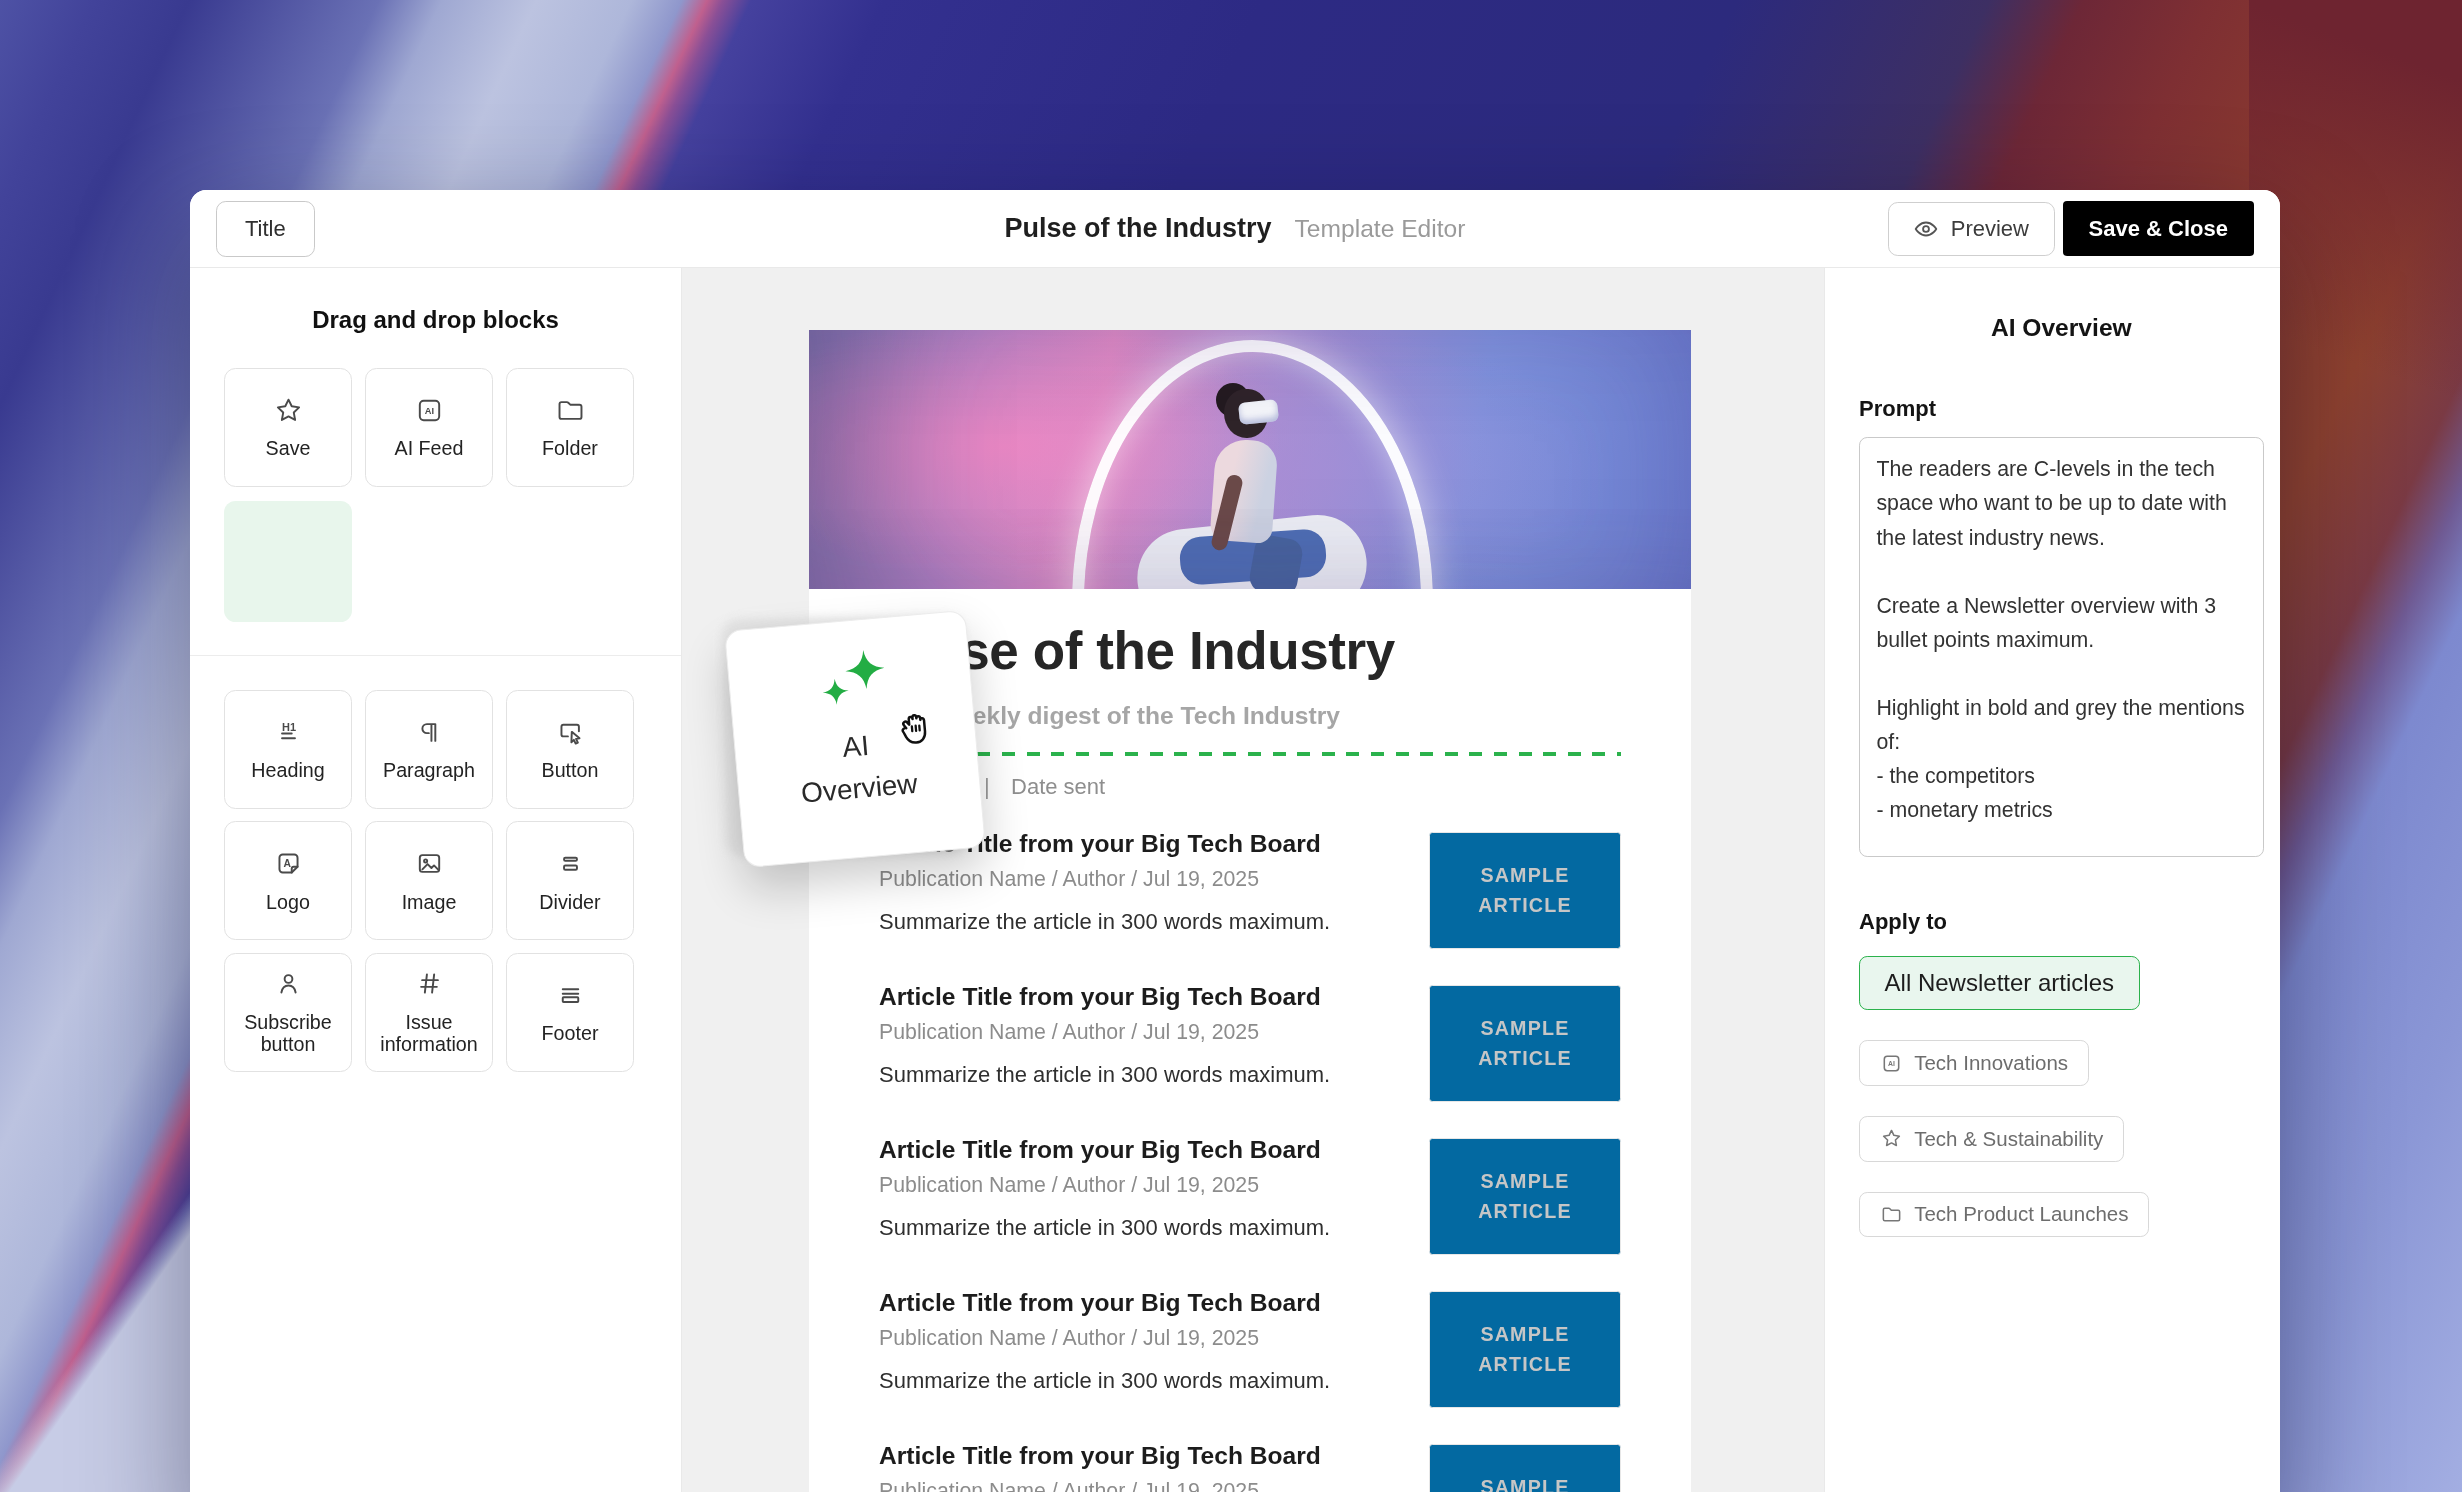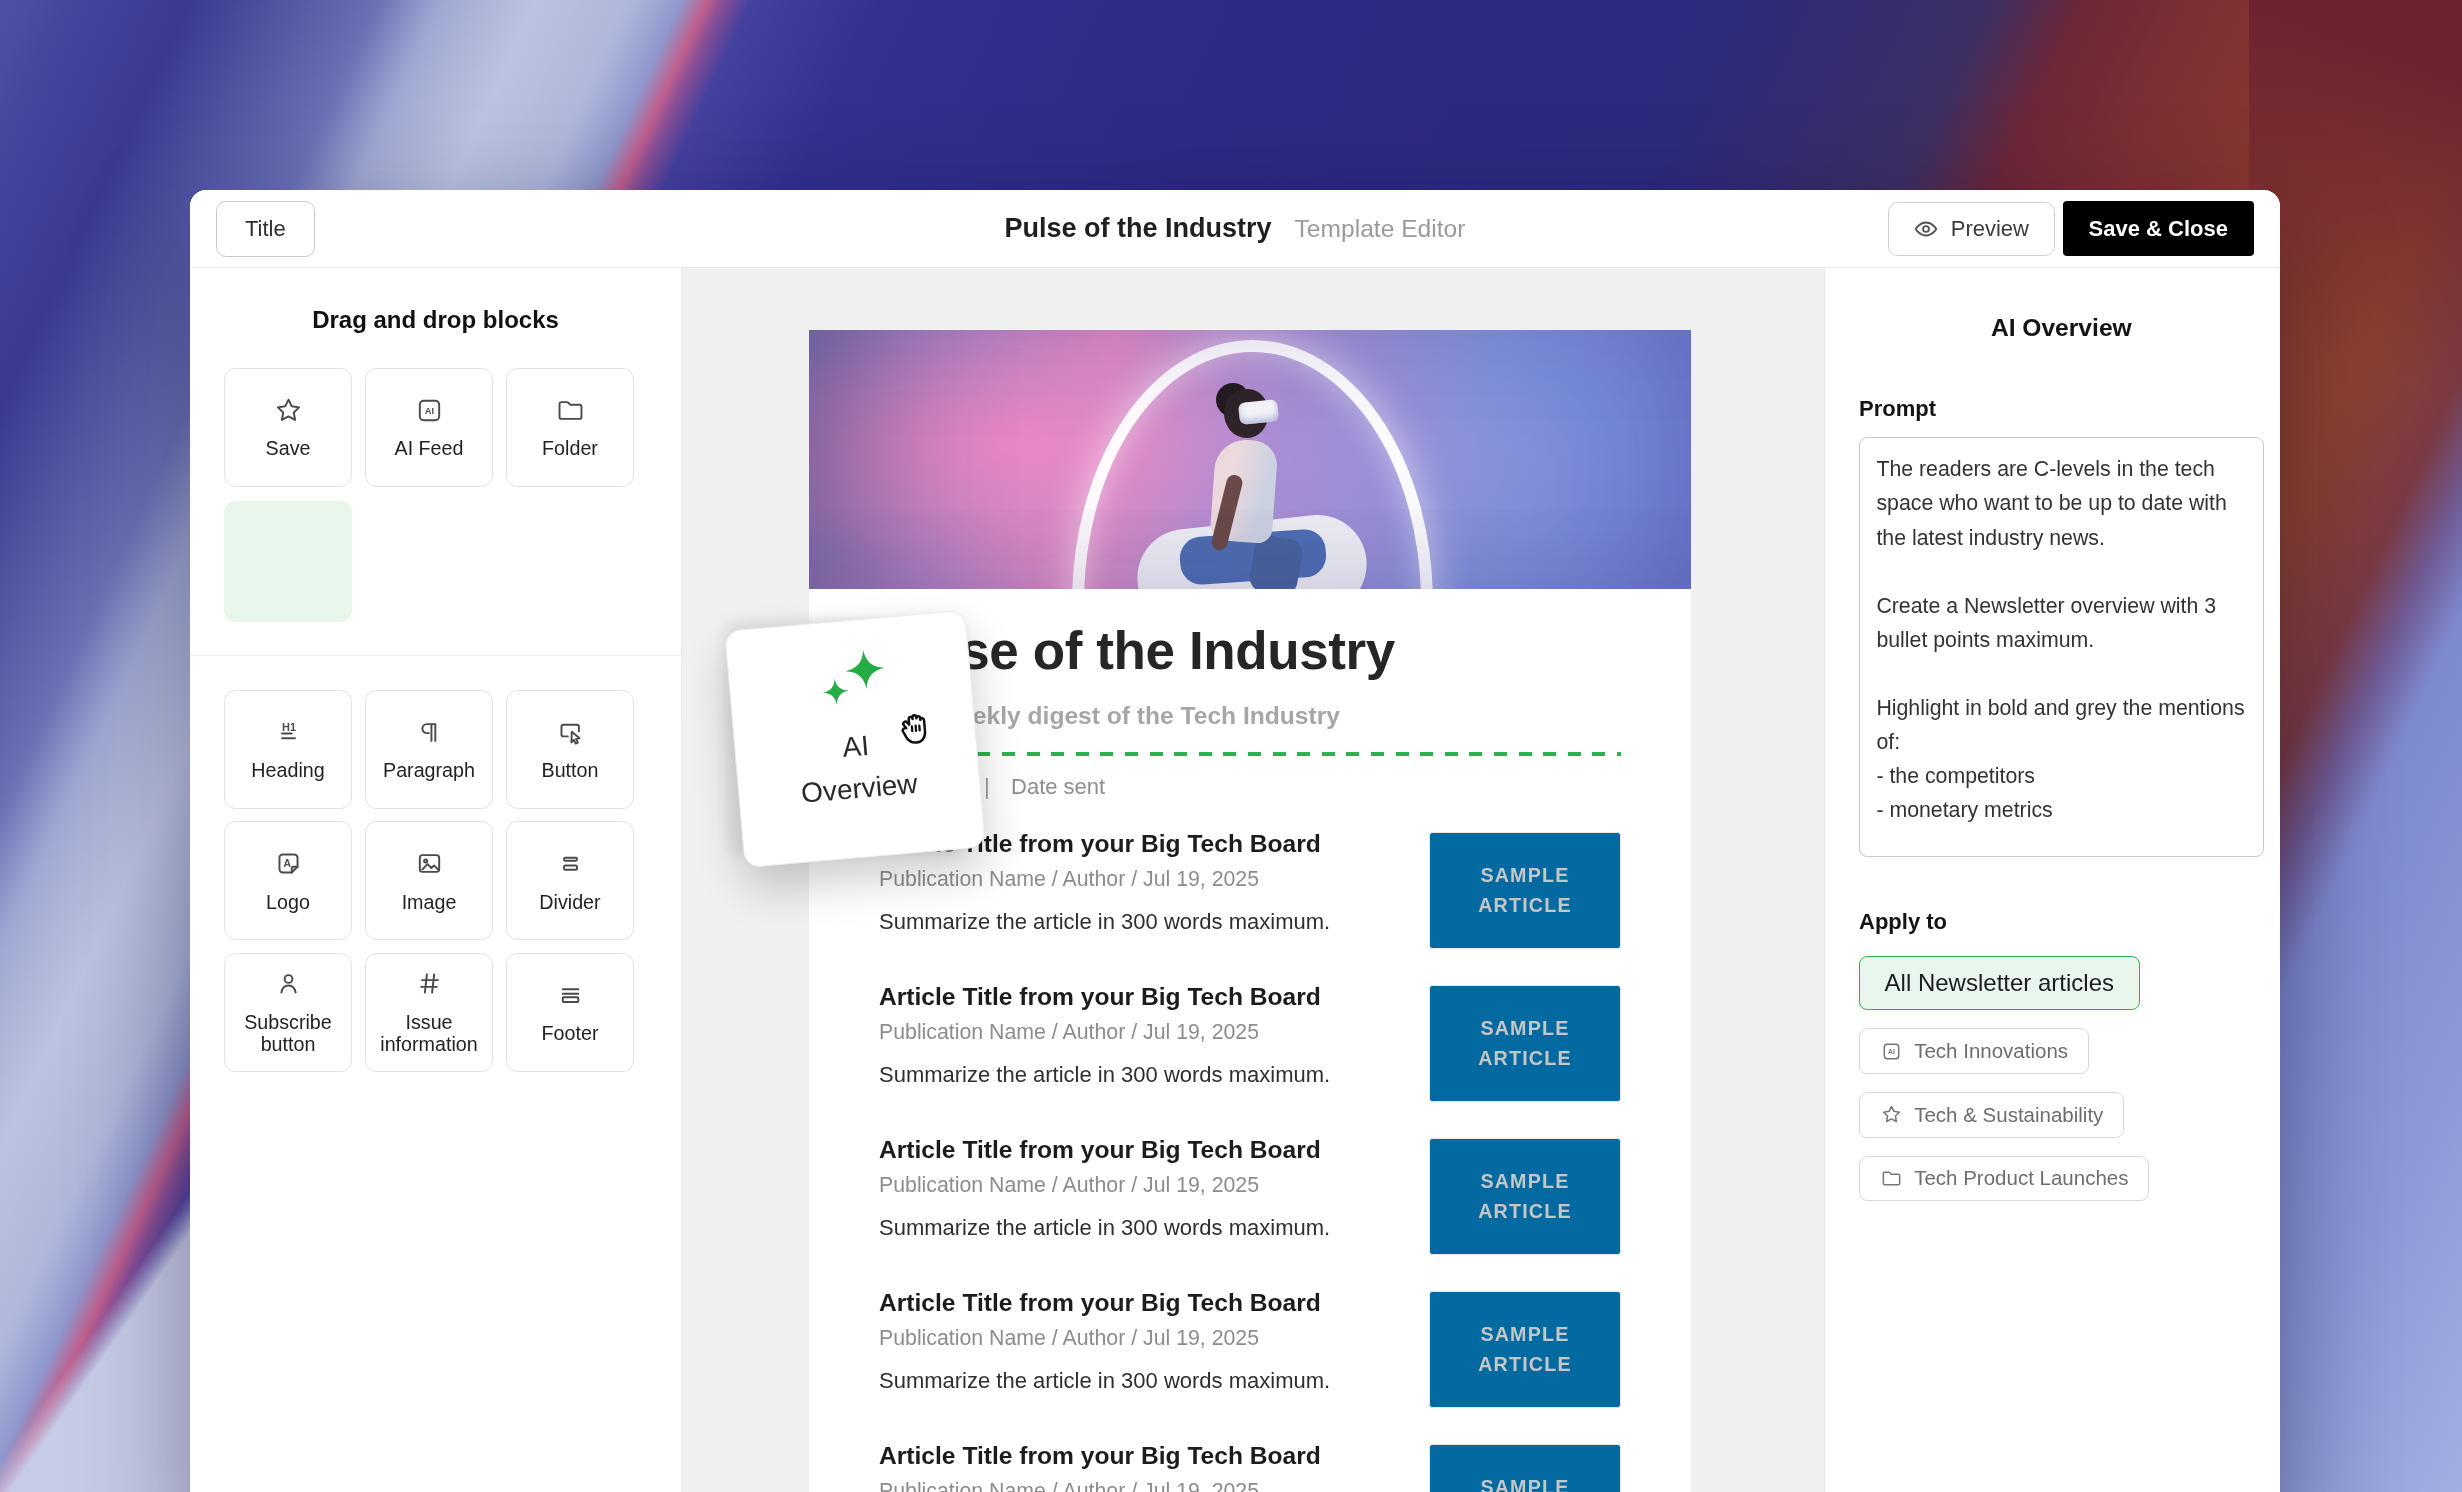--- a/index.html
+++ b/index.html
@@ -110,21 +110,21 @@
   
   .panel { width:456px; flex:0 0 456px; background:#fff; border-left:0.8px solid #e9e9e9;
     padding:36px 16.4px 0 34px; }
   .panel-title { text-align:center; font-size:24.6px; font-weight:700; color:#141414; margin-top:9.8px; }
   .prompt-label, .apply-label { font-size:22px; font-weight:700; color:#141414; }
   .prompt-label { margin-top:54px; }
   .prompt-box { margin-top:14.8px; width:100%; height:420px; border:0.8px solid #c9c9c9;
     border-radius:8.2px; padding:14.8px 16.4px; font-family:"Liberation Sans",sans-serif;
     font-size:21.3px; line-height:1.6; color:#333; resize:none; background:#fff; outline:none; }
   .apply-label { margin-top:49px; }
-  .apply-list { margin-top:21.3px; display:flex; flex-direction:column; align-items:flex-start; gap:18px; }
+  .apply-list { margin-top:21.3px; display:flex; flex-direction:column; align-items:flex-start; gap:30px; }
   .chip { display:inline-flex; align-items:center; gap:11.5px; padding:9.8px 19.7px;
     border:0.8px solid #d8d8d8; border-radius:8.2px; font-size:20.5px; color:#6d6d6d;
     background:#fff; cursor:pointer; }
   .chip svg { width:23px; height:23px; stroke:#777; fill:none; stroke-width:1.6;
     stroke-linecap:round; stroke-linejoin:round; }
   .chip.selected { border:1.6px solid #2bb24c; background:#e9f6ee; color:#1d1d1d;
     font-size:24px; padding:12.3px 24.6px; }
 
   
   .drag-ghost { position:absolute; left:724px; top:617px; width:242px; height:238px;

